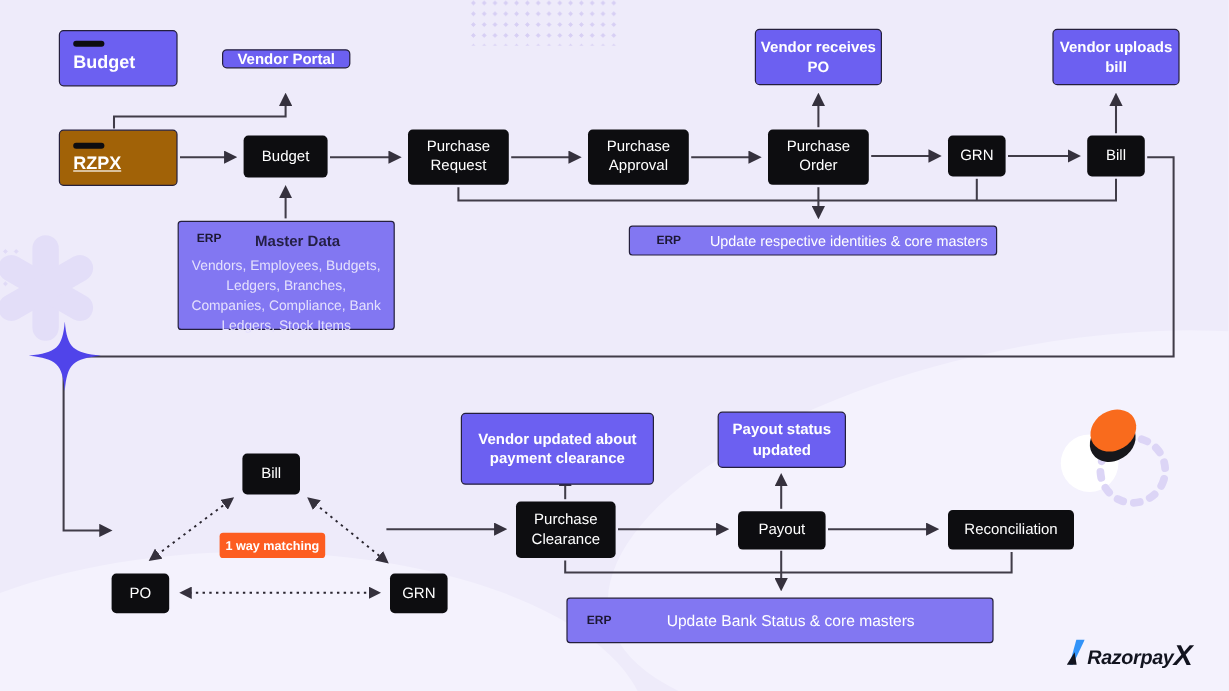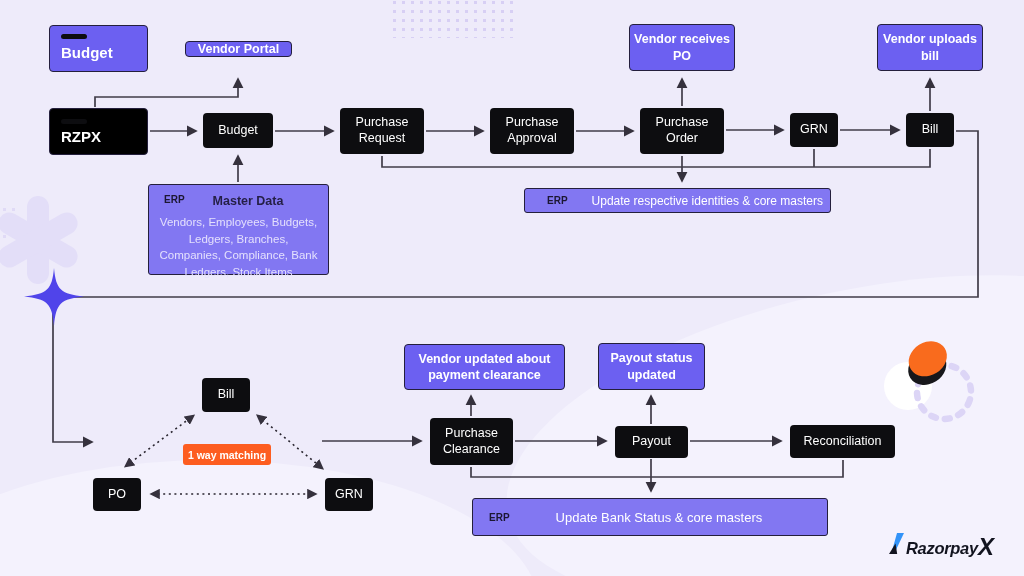--- a/index.html
+++ b/index.html
@@ -22,21 +22,21 @@
   .dots.top{left:390px; top:-2px; width:124px; height:40px;}
   .dots.left{left:0; top:205px; width:18px; height:34px; opacity:.6;}
   .decor-svg{position:absolute; z-index:0;}
   .lines{position:absolute; left:0; top:0; z-index:2;}
   
   .node{position:absolute; box-sizing:border-box; z-index:3;
     display:flex; align-items:center; justify-content:center; text-align:center;}
   .purple{background:#6c60f1; border:1.5px solid #241f3c; border-radius:4px;
     color:#fff; font-weight:bold; font-size:12.5px; line-height:1.3;}
   .black{background:#0d0d10; border-radius:4px; color:#fff; font-size:12.5px; line-height:1.25;}
-  .orange-big{background:#000000; border:1.5px solid #241f3c; border-radius:4px; color:#fff;}
+  .orange-big{background:#a16207; border:1.5px solid #241f3c; border-radius:4px; color:#fff;text-decoration:underline;}
   .corner{flex-direction:column; align-items:flex-start; justify-content:center;
     padding-left:11px; font-weight:bold; font-size:15px; color:#fff;}
   .dash{width:26px; height:5px; background:#0d0d10; border-radius:3px; margin-bottom:4px;}
   .matching{background:#fd5d20; border-radius:3px; color:#fff; font-size:10.5px; font-weight:bold;}
   
   .erpfill{background:#8277f2; border:1.5px solid #241f3c; border-radius:3px;}
   .erp-tag{font-weight:bold; font-size:10px; color:#1c1733;}
   .erp-master{flex-direction:column; justify-content:flex-start; padding-top:9px;}
   .erp-master .hdr{display:flex; gap:28px; align-self:flex-start; padding-left:15px;}
   .erp-master .hdr .ttl{font-weight:bold; font-size:12.5px; color:#241f45;}
@@ -187,21 +187,21 @@
   </div>
 
   <div class="node black" style="left:325px; top:478px; width:48px; height:33px;">
     <span>GRN</span>
   </div>
 
   <div class="node matching" style="left:183px; top:444px; width:88px; height:21px;">
     <span>1 way matching</span>
   </div>
 
-  <div class="node purple" style="left:404px; top:344px; width:161px; height:46px; padding:3px;">
+  <div class="node purple" style="left:384px; top:344px; width:161px; height:60px; padding:3px;">
     <span>Vendor updated about payment clearance</span>
   </div>
 
   <div class="node black" style="left:430px; top:418px; width:83px; height:47px; padding:3px;">
     <span>Purchase Clearance</span>
   </div>
 
   <div class="node purple" style="left:598px; top:343px; width:107px; height:47px; padding:3px;">
     <span>Payout status updated</span>
   </div>

